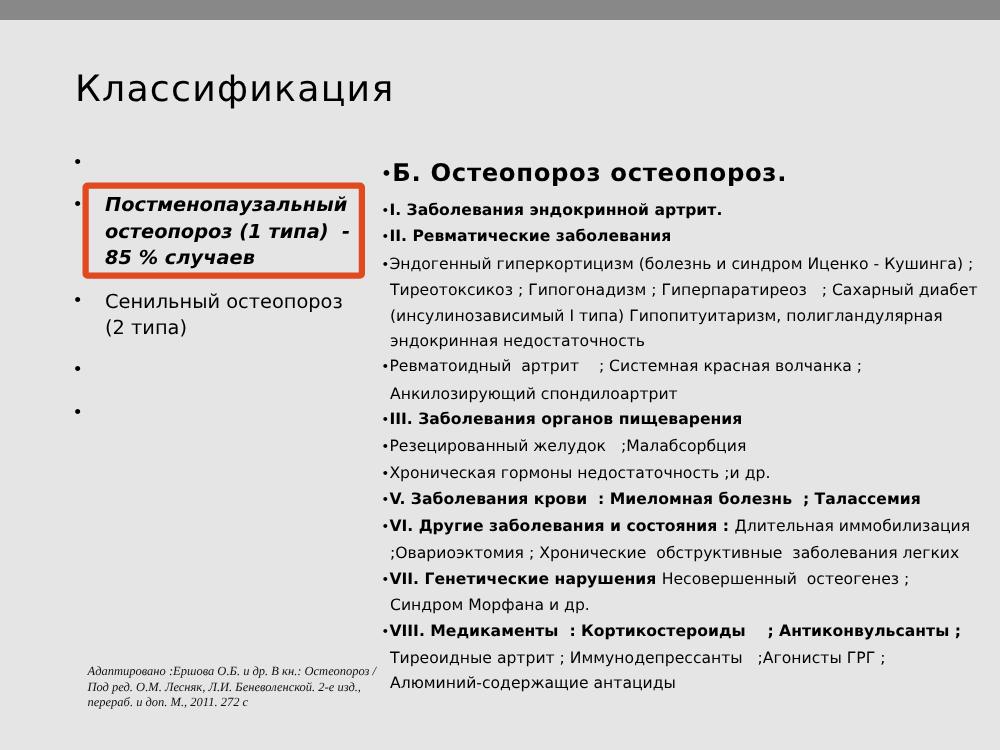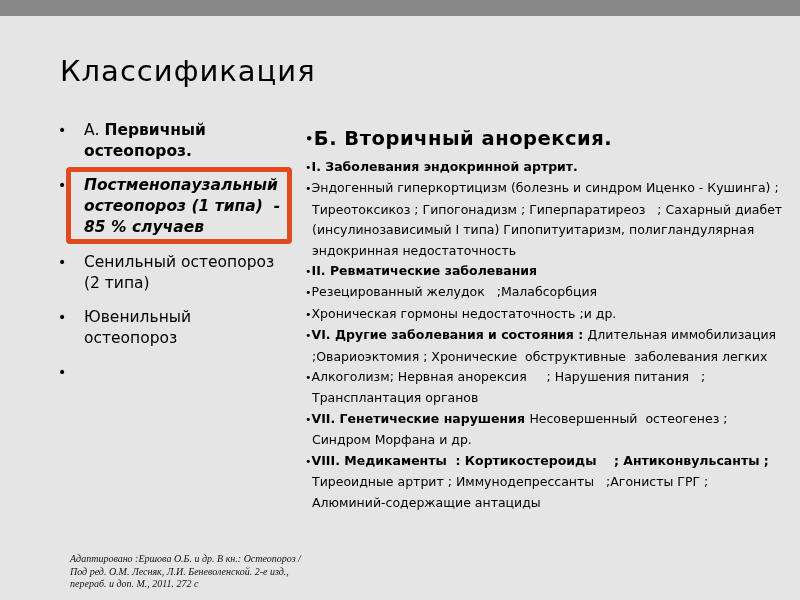--- a/index.html
+++ b/index.html
@@ -31,62 +31,62 @@
     margin-bottom:5px;white-space:pre-wrap;
   }
   .r-heading .rb{font-size:13px;vertical-align:2px;margin-right:0px;}
   .r-item{
     font-size:12.5px;line-height:20.4px;white-space:pre-wrap;
     padding-left:7px;text-indent:-7px;
   }
   .r-item .rb{font-size:11px;}
   
   .footnote{
-    position:absolute;left:70px;top:537px;width:243px;
+    position:absolute;left:70px;top:516px;width:243px;
     font-family:"Liberation Serif","DejaVu Serif",serif;font-style:italic;
     font-size:10px;line-height:12.5px;color:#111;
   }
 </style>
 </head>
 <body>
 
 <div class="slide">
   <div class="title">Классификация</div>
 
   <div class="left-col" id="left-col">
       <div class="l-item">
         <span class="l-bullet">•</span>
-        <span class="l-text"><span class="seg-r">А. </span><span class="seg-b">Первичный остеопороз.</span></span>
       </div>
       <div class="l-item highlighted">
         <span class="l-bullet">•</span>
         <span class="l-text highlight"><span class="seg-b">Постменопаузальный остеопороз (1 типа)  - 85 % случаев</span></span>
       </div>
       <div class="l-item">
         <span class="l-bullet">•</span>
         <span class="l-text"><span class="seg-r">Сенильный остеопороз (2 типа)</span></span>
       </div>
       <div class="l-item">
         <span class="l-bullet">•</span>
-        <span class="l-text"><span class="seg-r">Ювенильный остеопороз</span></span>
       </div>
       <div class="l-item">
         <span class="l-bullet">•</span>
       </div>
     </div>
 
   <div class="right-col">
-    <div class="r-heading"><span class="rb">•</span><span>Б. Вторичный анорексия.</span></div>
+    <div class="r-heading"><span class="rb">•</span><span>Б. Остеопороз остеопороз.</span></div>
     <div id="right-items">
         <div class="r-item"><span class="rb">•</span><span class="seg-b">I. Заболевания эндокринной артрит.</span></div>
+        <div class="r-item"><span class="rb">•</span><span class="seg-b">II. Ревматические заболевания</span></div>
         <div class="r-item"><span class="rb">•</span><span class="seg-r">Эндогенный гиперкортицизм (болезнь и синдром Иценко - Кушинга) ; Тиреотоксикоз ; Гипогонадизм ; Гиперпаратиреоз   ; Сахарный диабет (инсулинозависимый I типа) Гипопитуитаризм, полигландулярная эндокринная недостаточность</span></div>
-        <div class="r-item"><span class="rb">•</span><span class="seg-b">II. Ревматические заболевания</span></div>
+        <div class="r-item"><span class="rb">•</span><span class="seg-r">Ревматоидный  артрит    ; Системная красная волчанка ; Анкилозирующий спондилоартрит</span></div>
+        <div class="r-item"><span class="rb">•</span><span class="seg-b">III. Заболевания органов пищеварения</span></div>
         <div class="r-item"><span class="rb">•</span><span class="seg-r">Резецированный желудок   ;Малабсорбция</span></div>
         <div class="r-item"><span class="rb">•</span><span class="seg-r">Хроническая гормоны недостаточность ;и др.</span></div>
+        <div class="r-item"><span class="rb">•</span><span class="seg-b">V. Заболевания крови  : Миеломная болезнь  ; Талассемия</span></div>
         <div class="r-item"><span class="rb">•</span><span class="seg-b">VI. Другие заболевания и состояния : </span><span class="seg-r">Длительная иммобилизация ;Овариоэктомия ; Хронические  обструктивные  заболевания легких</span></div>
-        <div class="r-item"><span class="rb">•</span><span class="seg-r">Алкоголизм; Нервная анорексия     ; Нарушения питания   ; Трансплантация органов</span></div>
         <div class="r-item"><span class="rb">•</span><span class="seg-b">VII. Генетические нарушения </span><span class="seg-r">Несовершенный  остеогенез ; Синдром Морфана и др.</span></div>
         <div class="r-item"><span class="rb">•</span><span class="seg-b">VIII. Медикаменты  : Кортикостероиды    ; Антиконвульсанты ; </span><span class="seg-r">Тиреоидные артрит ; Иммунодепрессанты   ;Агонисты ГРГ ; Алюминий-содержащие антациды</span></div>
       </div>
   </div>
 
   <div class="footnote">Адаптировано :Ершова О.Б. и др. В кн.: Остеопороз / Под ред. О.М. Лесняк, Л.И. Беневоленской. 2-е изд., перераб. и доп. М., 2011. 272 с</div>
 </div>
 
 </body></html>

